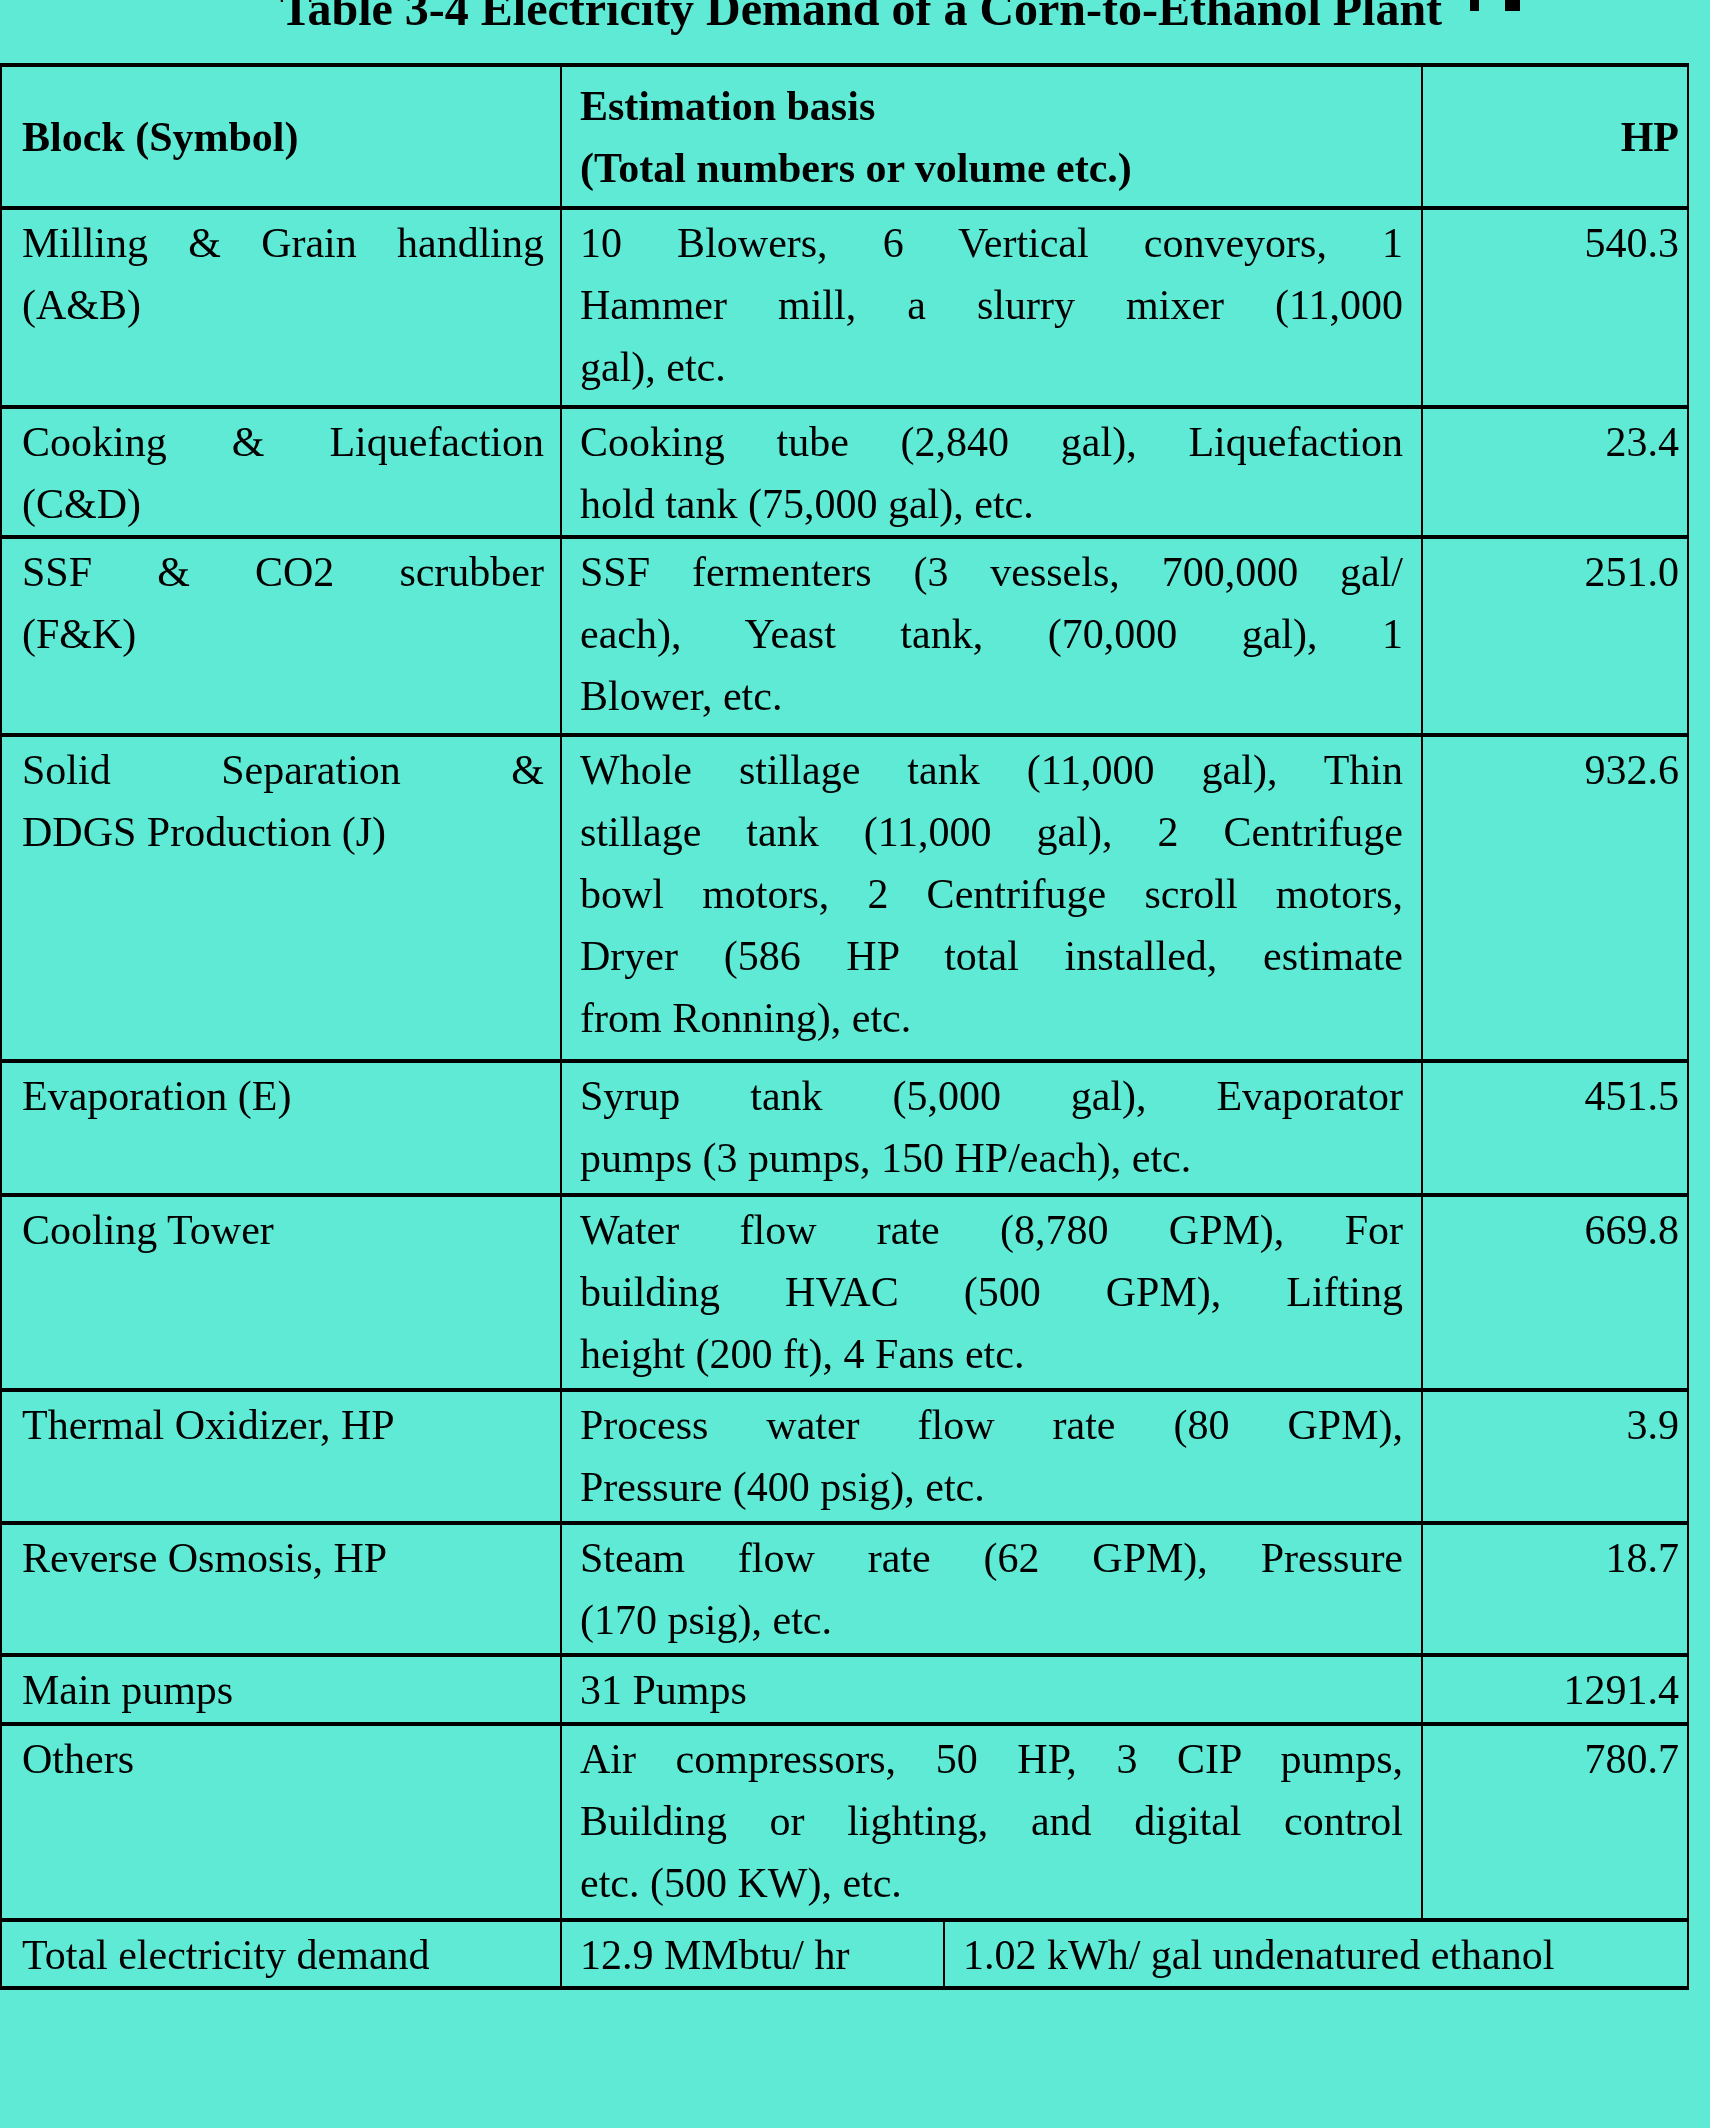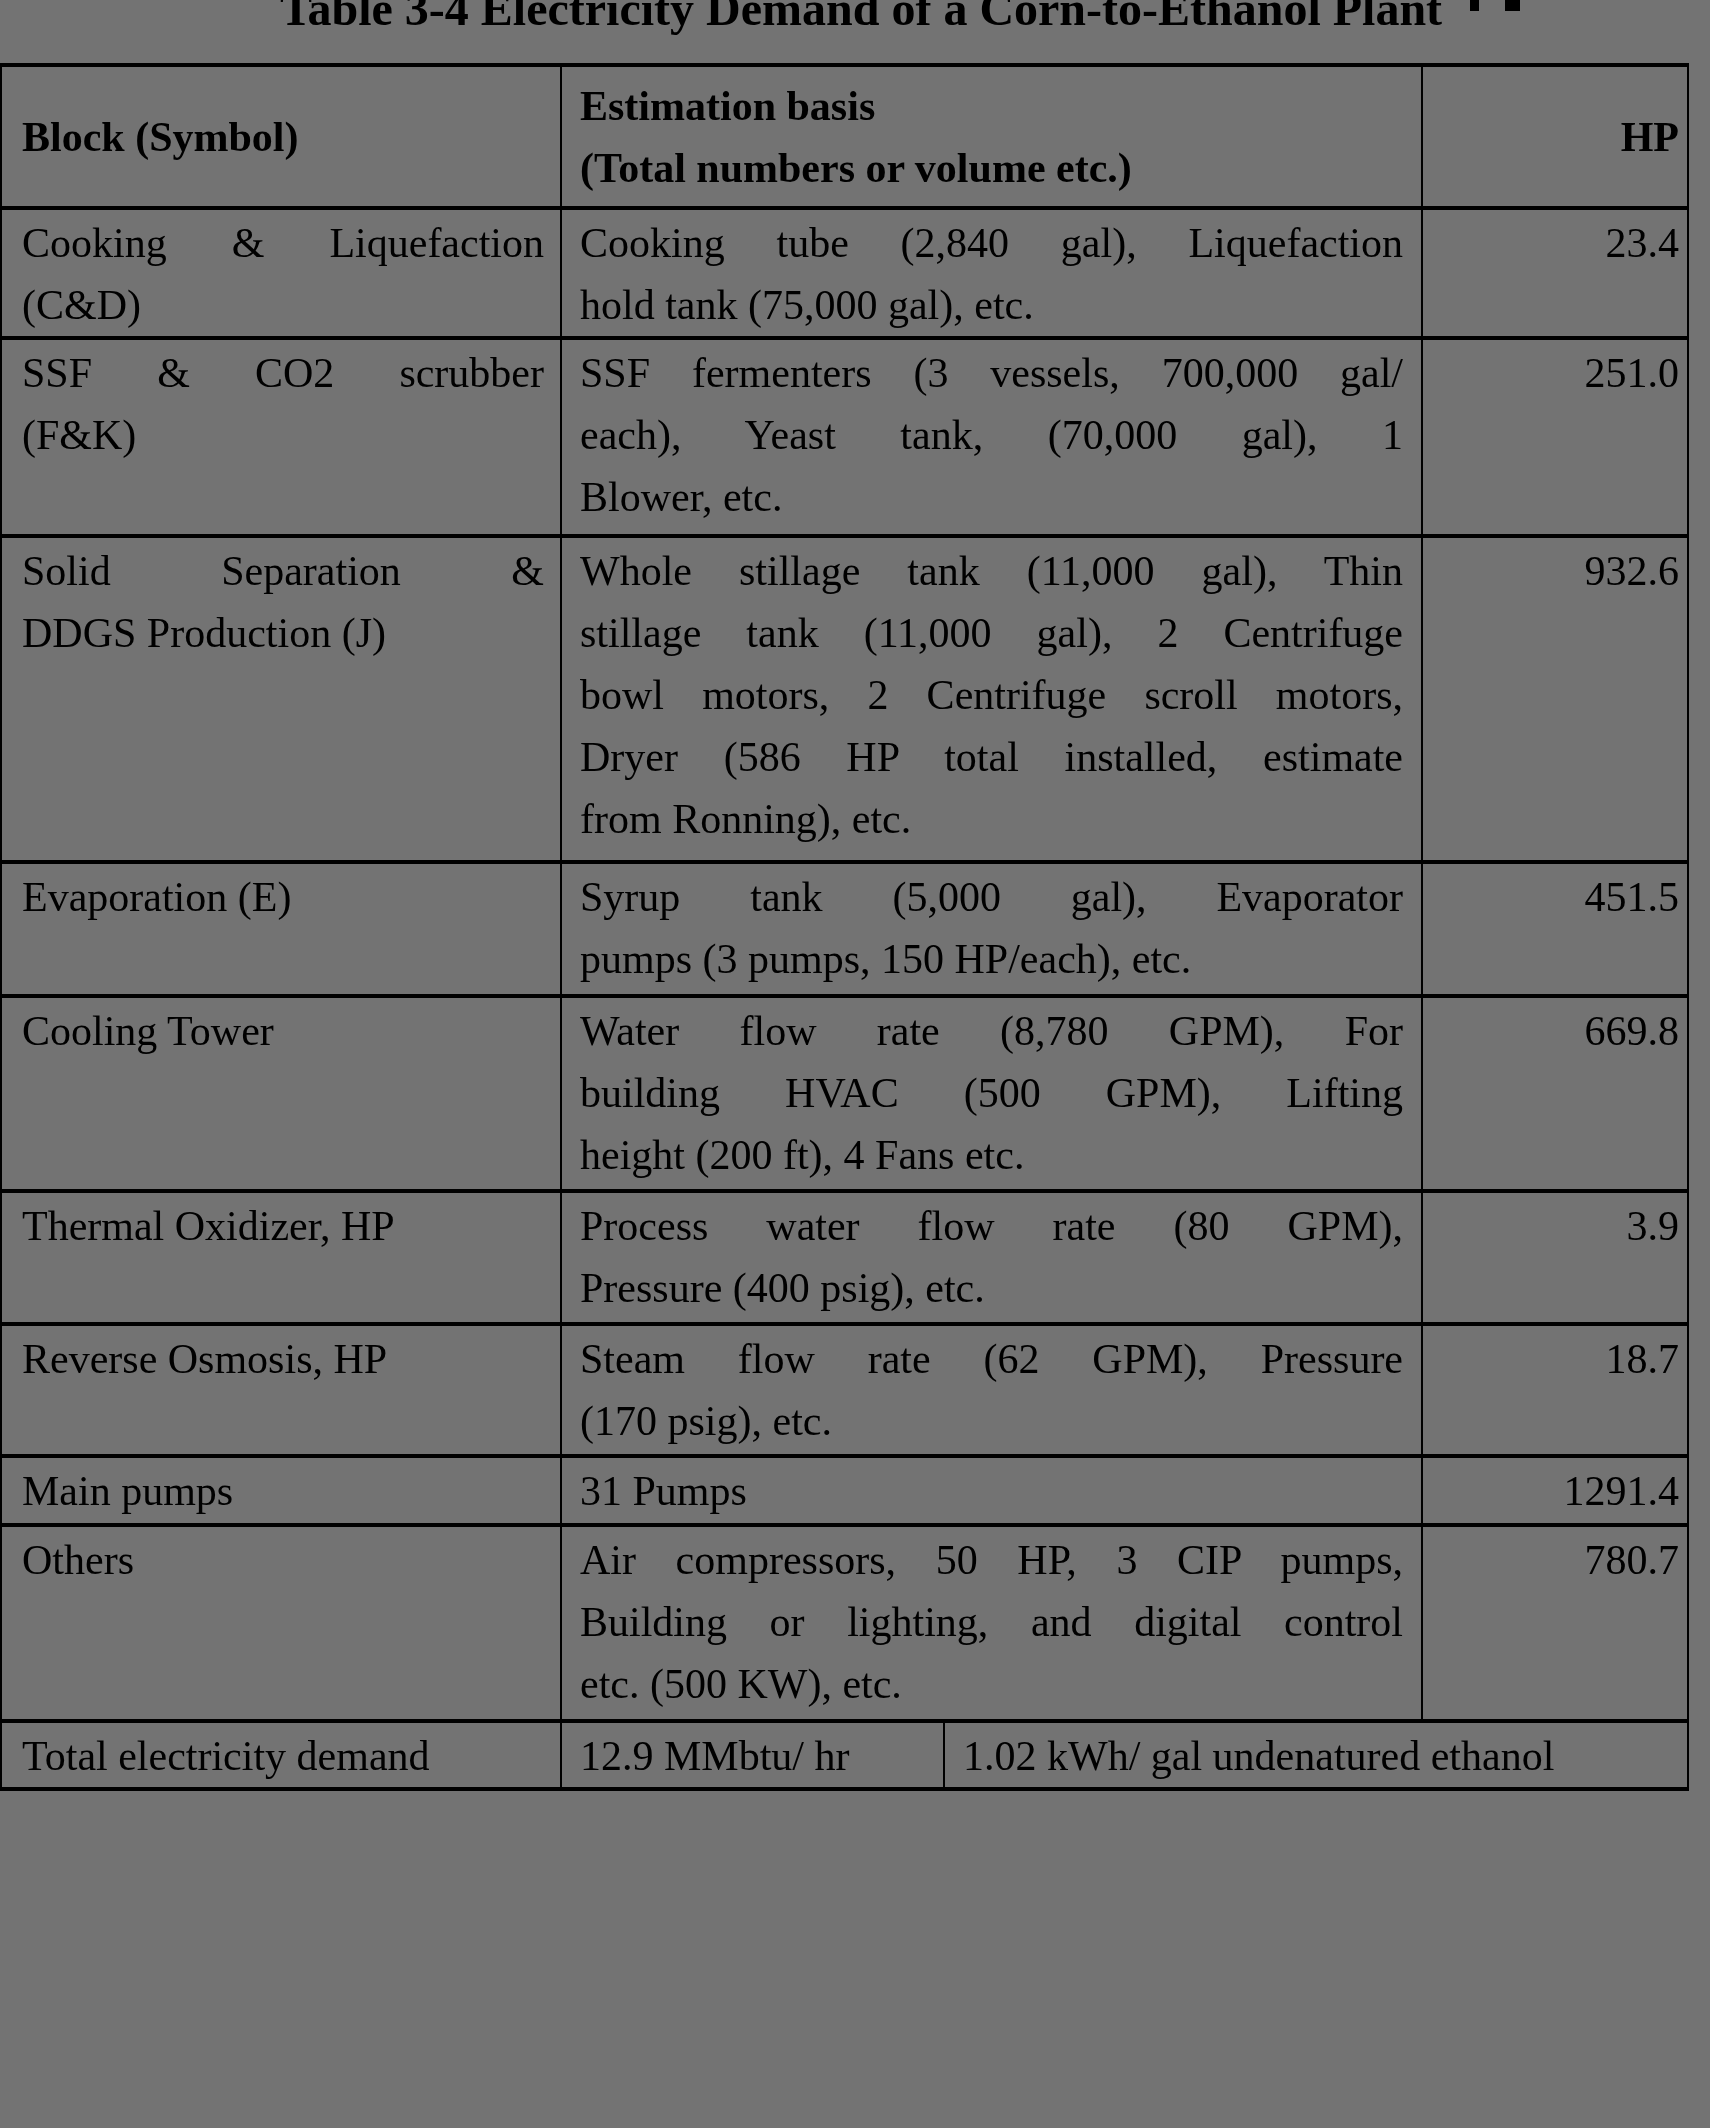--- a/index.html
+++ b/index.html
@@ -1,20 +1,20 @@
 <!DOCTYPE html>
 <html><head>
 <meta charset="utf-8">
 <style>
   html, body { margin: 0; padding: 0; background: #ffffff; }
   .page {
     position: relative;
     width: 1710px;
     height: 2128px;
-    background: #737373;
+    background: #5eead4;
     overflow: hidden;
     font-family: "Liberation Serif", serif;
     color: #000000;
   }
   .doc-title {
     position: absolute;
     top: -16px;
     left: 45px;
     width: 1710px;
     text-align: center;
@@ -87,20 +87,32 @@
       <td>
             <div class="ll">Block (Symbol)</div>
           </td>
       <td class="basis" colspan="2">
         <div class="ll">Estimation basis</div>
         <div class="ll">(Total numbers or volume etc.)</div>
       </td>
       <td class="hp" style="vertical-align:middle">HP</td>
     </tr>
 
+    <tr style="height:199px">
+      <td>
+        <div class="jl">Milling &amp; Grain handling</div>
+        <div class="ll">(A&amp;B)</div>
+      </td>
+      <td class="basis" colspan="2">
+        <div class="jl">10 Blowers, 6 Vertical conveyors, 1</div>
+        <div class="jl">Hammer mill, a slurry mixer (11,000</div>
+        <div class="ll">gal), etc.</div>
+      </td>
+      <td class="hp">540.3</td>
+    </tr>
 
     <tr style="height:125px">
       <td>
         <div class="jl">Cooking &amp; Liquefaction</div>
         <div class="ll">(C&amp;D)</div>
       </td>
       <td class="basis" colspan="2">
         <div class="jl">Cooking tube (2,840 gal), Liquefaction</div>
         <div class="ll">hold tank (75,000 gal), etc.</div>
       </td>

